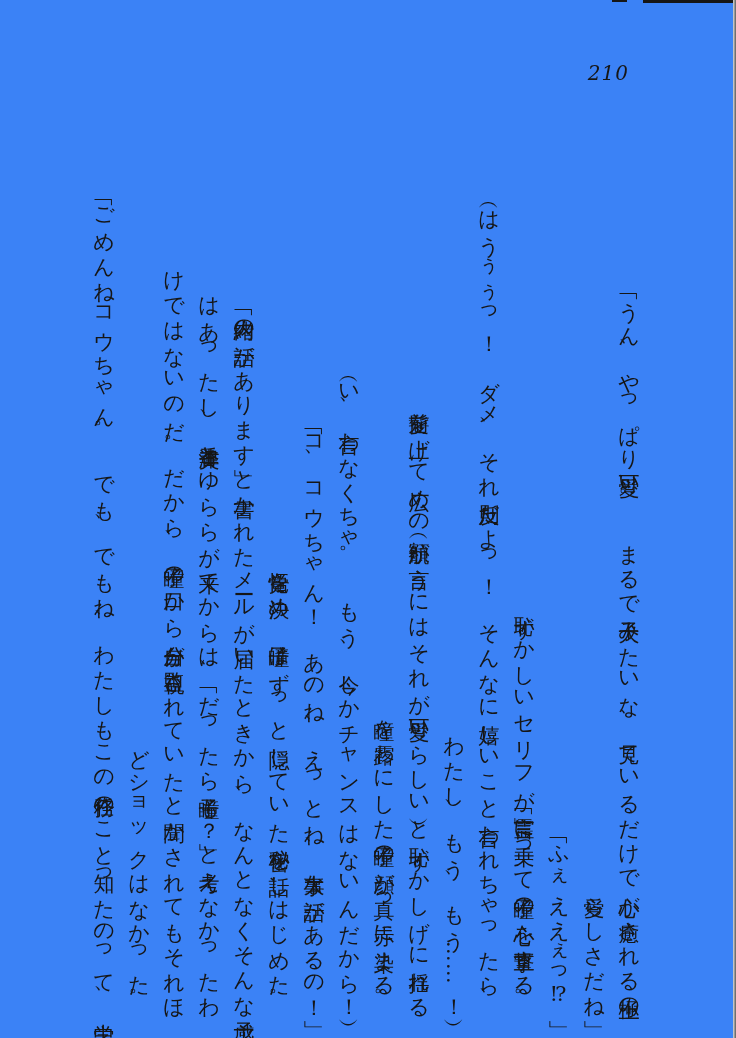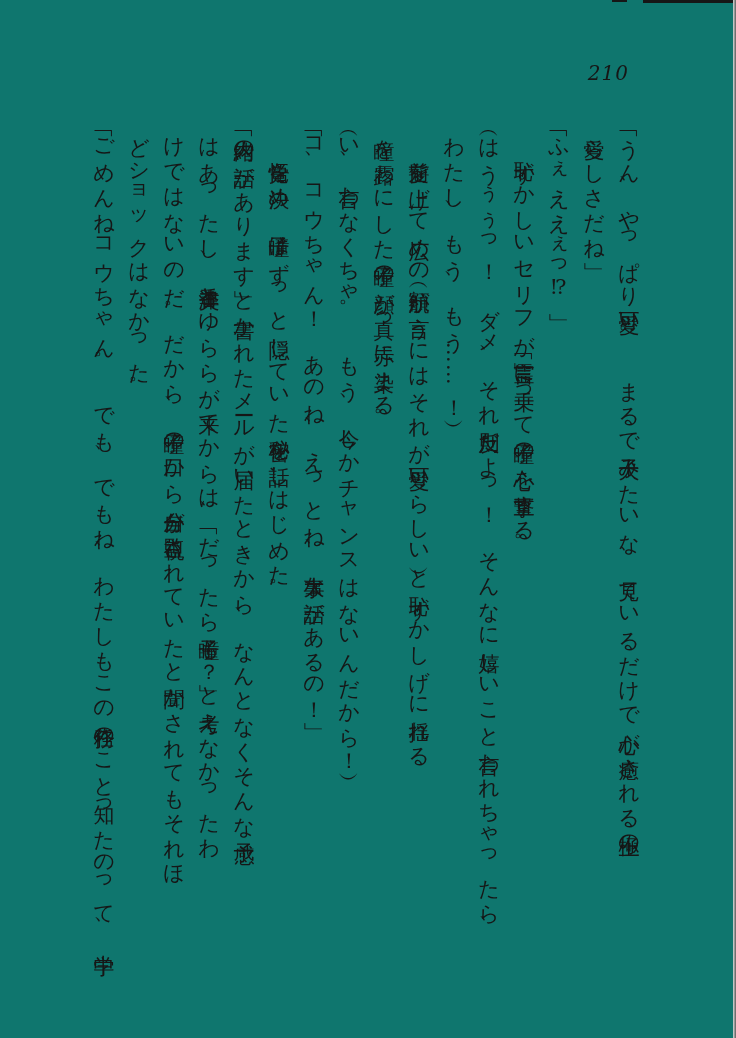--- a/index.html
+++ b/index.html
@@ -53,21 +53,21 @@
     line-height: 35px; 
     white-space: nowrap;
   }
   .line.indent {
     padding-top: 22px; 
   }
 </style>
 </head>
 <body>
 
-<div class="page" style="background: #0f766e;">
+<div class="page" style="background: #3b82f6; text-align: right;">
   <div class="edge-top-a"></div>
   <div class="edge-top-b"></div>
   <div class="edge-right"></div>
 
   <div class="page-number">210</div>
 
   <div class="text-block" id="text-block" style="color: rgb(22, 22, 22);">
       <div class="line">「うん、やっぱり可愛い。　まるで子犬みたいな、見ているだけで心が癒される極上の</div>
       <div class="line">愛らしさだね」</div>
       <div class="line">「ふぇええぇっ⁉」</div>

